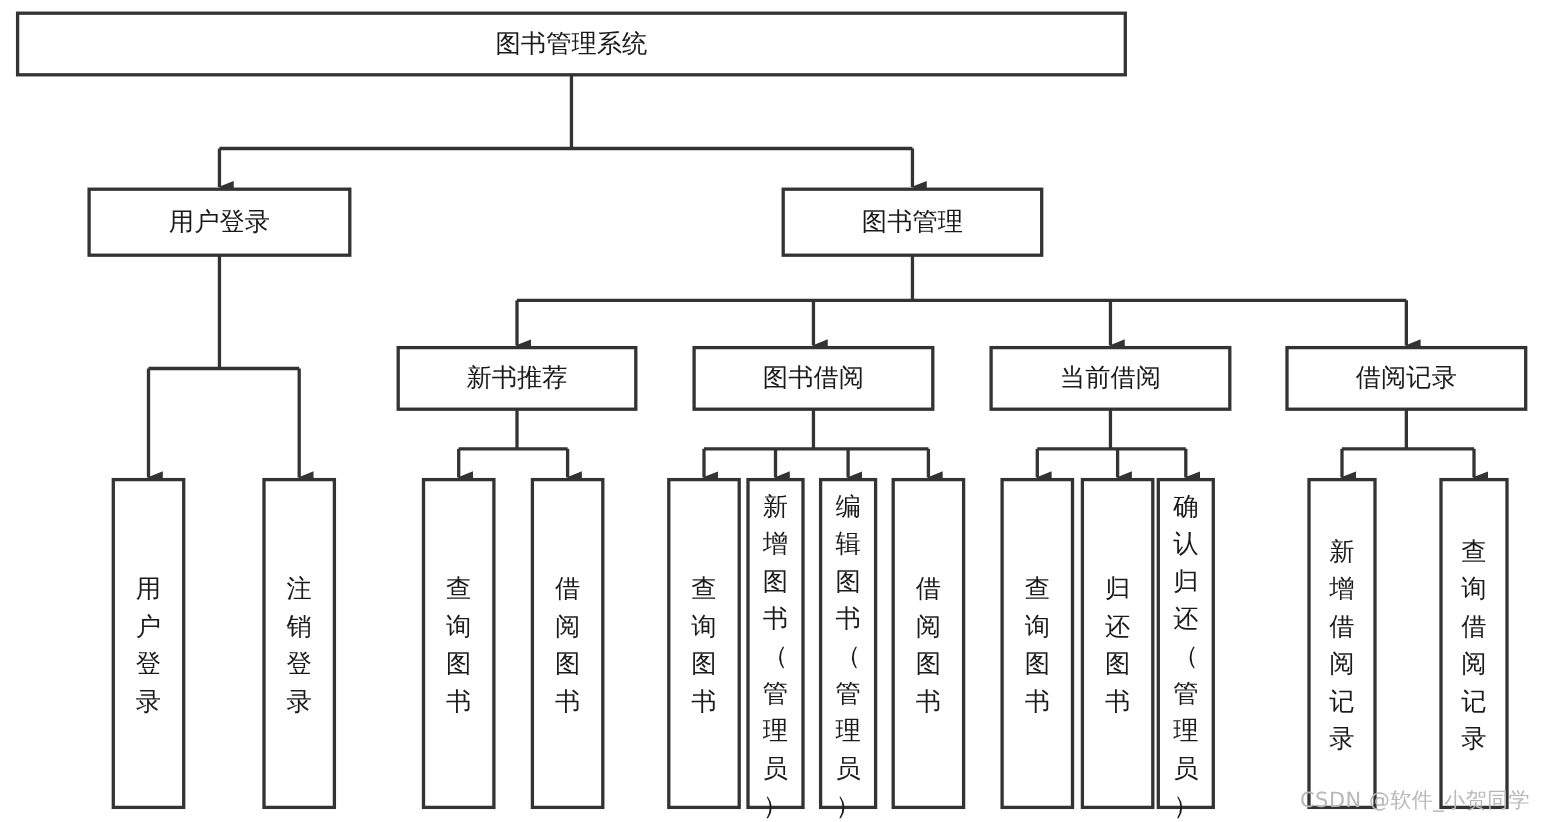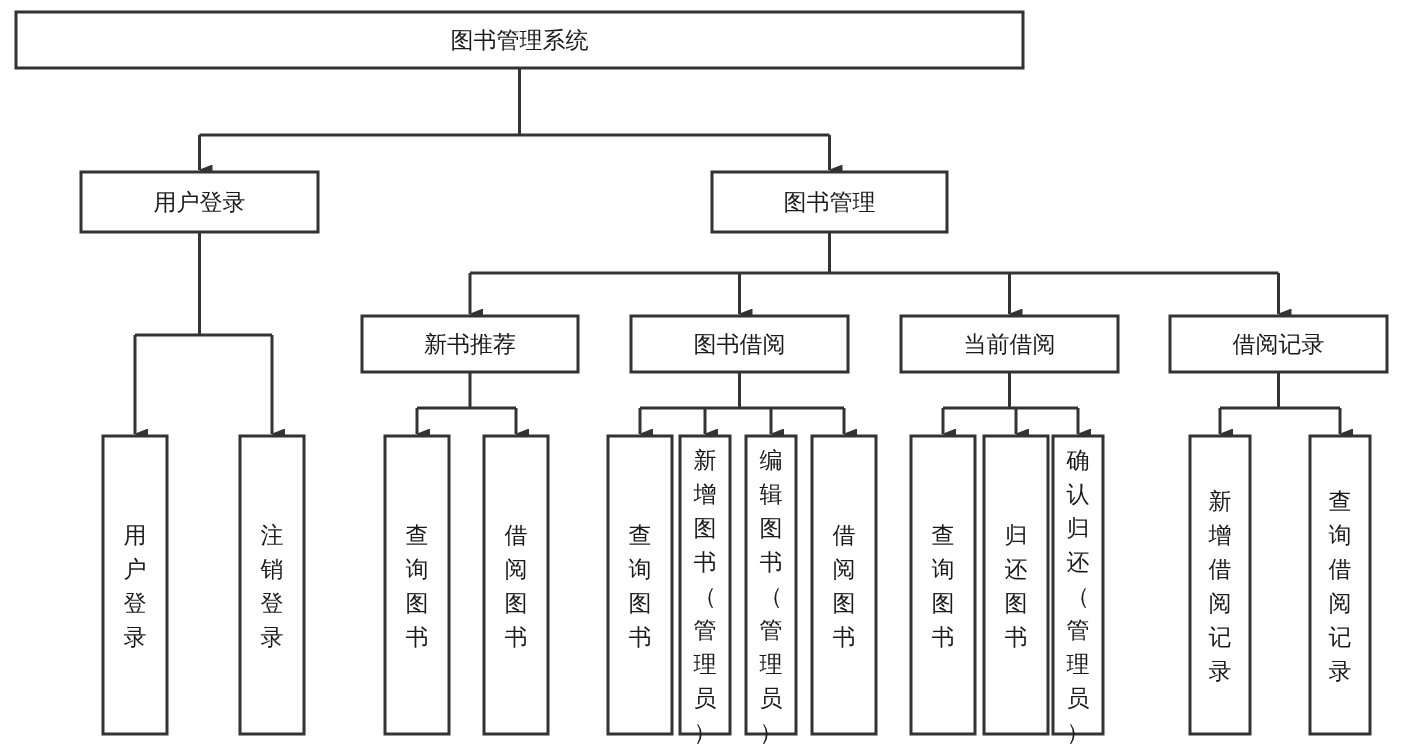--- a/index.html
+++ b/index.html
@@ -190,13 +190,14 @@
         <g>
           <rect x="1190" y="436" width="60" height="298" class="leaf-box"></rect>
           <text x="1220" class="leaf-label" y="509"><tspan x="1220" dy="0">新</tspan><tspan x="1220" dy="34">增</tspan><tspan x="1220" dy="34">借</tspan><tspan x="1220" dy="34">阅</tspan><tspan x="1220" dy="34">记</tspan><tspan x="1220" dy="34">录</tspan></text>
         </g>
         <g>
           <rect x="1310" y="436" width="60" height="298" class="leaf-box"></rect>
           <text x="1340" class="leaf-label" y="509"><tspan x="1340" dy="0">查</tspan><tspan x="1340" dy="34">询</tspan><tspan x="1340" dy="34">借</tspan><tspan x="1340" dy="34">阅</tspan><tspan x="1340" dy="34">记</tspan><tspan x="1340" dy="34">录</tspan></text>
         </g>
       </g>
   </svg>
+  <div class="watermark">CSDN @软件_小贺同学</div>
 </div>
 
 </body></html>

